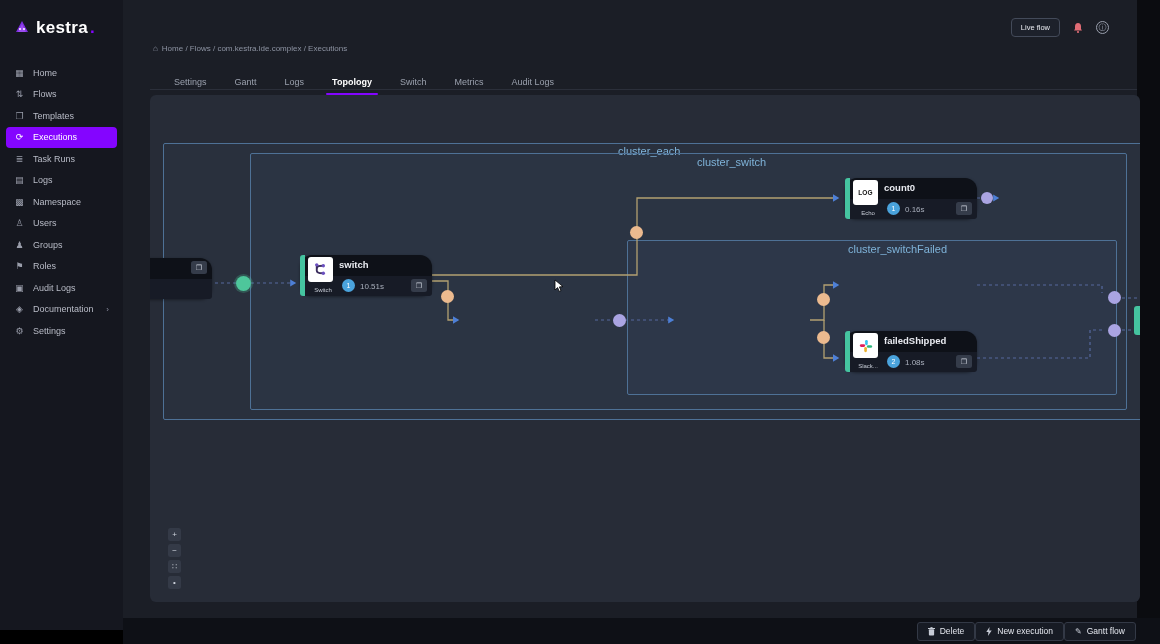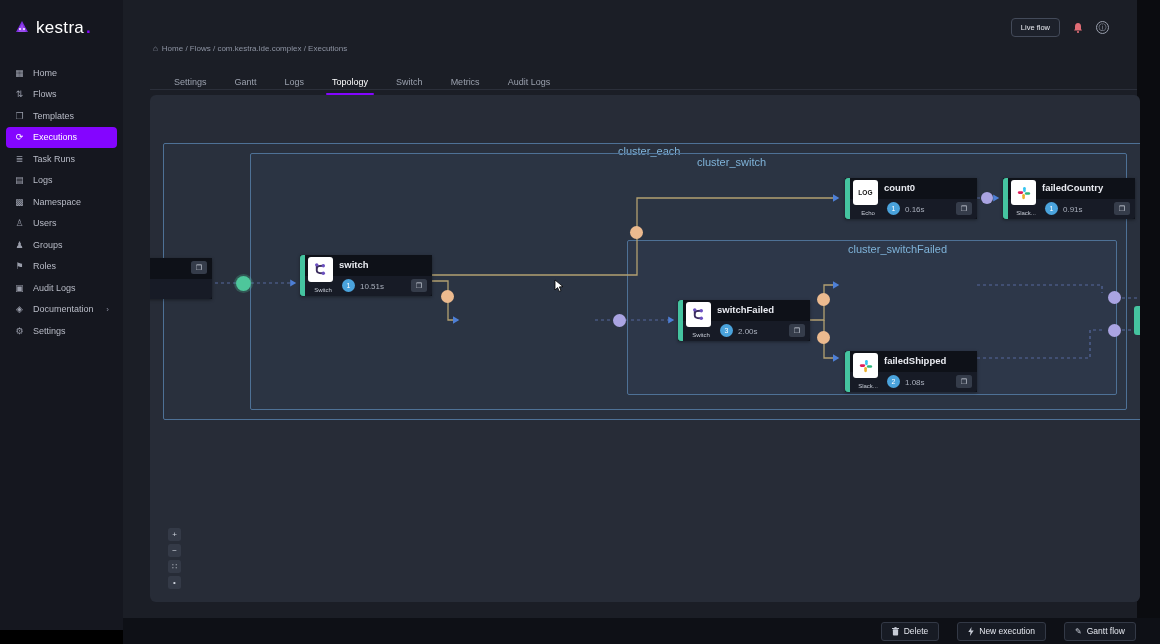--- a/index.html
+++ b/index.html
@@ -2,21 +2,21 @@
 <html><head>
 <meta charset="utf-8">
 <style>
   *{margin:0;padding:0;box-sizing:border-box}
   html,body{width:1160px;height:644px;overflow:hidden;background:#0b0c10;font-family:"Liberation Sans",sans-serif}
   #app{position:relative;width:1160px;height:644px;background:#0b0c10}
 
   
   #sidebar{position:absolute;left:0;top:0;width:123px;height:644px;background:#15171f;z-index:5}
   .logo{position:absolute;left:14px;top:18px;display:flex;align-items:center;gap:6px}
-  .logo-name{color:#fff;font-size:17px;font-weight:normal;letter-spacing:.3px}
+  .logo-name{color:#fff;font-size:17px;font-weight:bold;letter-spacing:.3px}
   .logo-dot{color:#8405FF;font-size:17px;font-weight:bold;margin-left:-4px}
   .nav{position:absolute;left:0;top:62px;width:123px}
   .nav-item{position:relative;display:flex;align-items:center;gap:8px;height:21.5px;margin:0 6px;padding:0 8px;border-radius:4px;color:#b9bcc7;font-size:9px;cursor:pointer}
   .nav-item .nav-ic{width:11px;font-size:9px;color:#9a9eab;text-align:center}
   .nav-item.active{background:#8405FF;color:#fff}
   .nav-item.active .nav-ic{color:#fff}
   .nav-chev{margin-left:auto;font-size:8px;color:#8b8fa0}
   #sidebar-foot{position:absolute;left:0;bottom:0;width:123px;height:14px;background:#000}
 
   
@@ -24,54 +24,54 @@
   .page-title{position:absolute;left:29px;top:14px;color:#f2f3f6;font-size:19px;font-weight:bold;letter-spacing:.3px}
   .breadcrumb{position:absolute;left:30px;top:44px;color:#8d93a2;font-size:8px;display:flex;align-items:center;gap:4px}
   .bc-home{font-size:8px;color:#8d93a2}
   .hdr-actions{position:absolute;right:28px;top:18px;display:flex;align-items:center;gap:12px}
   .live-chat{background:#1d212b;border:1px solid #434a59;color:#e8eaf0;font-size:7.5px;padding:4px 9px;border-radius:4px;cursor:pointer}
   .bell{width:12px;height:12px}
   .acct{width:13px;height:13px;border:1.2px solid #9aa0ae;border-radius:50%;display:flex;align-items:center;justify-content:center;color:#9aa0ae;font-size:8px}
 
   .tabs{position:absolute;left:37px;top:72px;display:flex;gap:0}
   .tab{color:#9aa0ad;font-size:9px;padding:5px 14px 8px;cursor:pointer;position:relative}
-  .tab.active{color:#fff;font-weight:normal}
+  .tab.active{color:#fff;font-weight:bold}
   .tab.active::after{content:"";position:absolute;left:8px;right:8px;bottom:0;height:2.5px;background:#8405FF;border-radius:2px}
   .tabline{position:absolute;left:27px;top:89px;width:987px;height:1px;background:#2b2f3a}
 
   
   #panel{position:absolute;left:27px;top:95px;width:990px;height:507px;background:#272c37;border-radius:6px;overflow:hidden}
   .cluster{position:absolute;border:1px solid #4e7196;background:rgba(90,125,165,0.06);border-radius:2px}
   .cluster-label{position:absolute;color:#7fb3d9;font-size:11px;white-space:nowrap}
 
   svg.edges{position:absolute;left:0;top:0;width:990px;height:507px;pointer-events:none}
 
   .dot{position:absolute;border-radius:50%;z-index:3}
   .dot-green{background:#4ec69b;box-shadow:0 0 0 2px rgba(78,198,155,.25)}
   .dot-orange{background:#ecba8f}
   .dot-purple{background:#aaa4e2}
 
-  .node{position:absolute;width:132px;height:41px;background:#0e1118;border-radius:0;z-index:4;box-shadow:0 1px 3px rgba(0,0,0,.4)}
+  .node{position:absolute;width:132px;height:41px;background:#0e1118;border-radius:12px;z-index:4;box-shadow:0 1px 3px rgba(0,0,0,.4)}
   .nbar{position:absolute;left:0;top:0;width:5px;height:41px;background:#45c4a0;border-radius:3px 0 0 3px}
   .nicon{position:absolute;left:8px;top:2px;width:25px;height:25px;background:#fff;border-radius:3px;z-index:2;display:flex;align-items:center;justify-content:center;overflow:hidden}
   .ntitle{position:absolute;left:39px;top:4px;color:#e9ebf1;font-size:9.5px;font-weight:600;white-space:nowrap}
   .nbottom{position:absolute;left:5px;right:0;bottom:0;height:20px;background:#171b26;border-radius:0 0 3px 0}
   .nbadge{position:absolute;left:3px;bottom:3px;width:30px;text-align:center;color:#c7ccd6;font-size:6px;white-space:nowrap;overflow:hidden}
   .ncircle{position:absolute;left:37px;top:3px;width:13px;height:13px;border-radius:50%;background:#4aa3dc;color:#fff;font-size:7px;display:flex;align-items:center;justify-content:center}
   .ndur{position:absolute;left:55px;top:6px;color:#aab0bd;font-size:8px}
   .nexpand{position:absolute;right:5px;top:3px;width:16px;height:13px;background:#353c4a;border-radius:2.5px;color:#cdd2dc;font-size:7px;display:flex;align-items:center;justify-content:center;cursor:pointer}
   .log-txt{font-size:6.5px;font-weight:bold;color:#111;letter-spacing:.2px}
 
   .zoomctl{position:absolute;left:18px;top:433px;display:flex;flex-direction:column;gap:3px;z-index:6}
   .zbtn{width:13px;height:13px;background:#343a47;border-radius:2.5px;color:#cfd4dd;font-size:8px;display:flex;align-items:center;justify-content:center;cursor:pointer}
 
   .cursor{position:absolute;z-index:9}
 
   
-  #botbar{position:absolute;left:123px;top:618px;width:1037px;height:26px;background:#0e1016;display:flex;align-items:center;justify-content:flex-end;gap:18px;padding-right:24px}
+  #botbar{position:absolute;left:123px;top:618px;width:1037px;height:26px;background:#0e1016;display:flex;align-items:center;justify-content:flex-end;gap:0;padding-right:24px}
   .bbtn{display:flex;align-items:center;gap:5px;background:#171b24;border:1px solid #333946;color:#e4e7ee;font-size:8.5px;padding:3.5px 10px;border-radius:3px;cursor:pointer}
   .bbtn .bic{font-size:8px;color:#c7ccd6;display:flex;align-items:center}
 </style>
 </head>
 <body>
 
 <div id="app">
 
   <div id="sidebar">
     <div class="logo">
@@ -230,74 +230,38 @@
         <div class="ntitle">switch</div>
         <div class="nbottom">
           <span class="nbadge">Switch</span>
           <span class="ncircle">1</span>
           <span class="ndur">10.51s</span>
           <span class="nexpand">❐</span>
         </div>
       </div>
 
 
-      <div class="node" style="left:528px;top:205px">
-        <div class="nbar"></div>
-        <div class="nicon">
-          <svg width="15" height="15" viewBox="0 0 16 16">
-              <path d="M4 3 v6 M4 9 c0 3 3 3 6 3 M10 4 c-3 0-6 0-6 4" stroke="#3b2d5e" stroke-width="2" fill="none" stroke-linecap="round"></path>
-              <circle cx="4" cy="3" r="1.8" fill="#6b4fc0"></circle>
-              <circle cx="11" cy="4" r="1.8" fill="#6b4fc0"></circle>
-              <circle cx="11" cy="12" r="1.8" fill="#6b4fc0"></circle>
-            </svg>
-        </div>
-        <div class="ntitle">switchFailed</div>
-        <div class="nbottom">
-          <span class="nbadge">Switch</span>
-          <span class="ncircle">3</span>
-          <span class="ndur">2.00s</span>
-          <span class="nexpand">❐</span>
-        </div>
-      </div>
 
       <div class="node" style="left:695px;top:83px">
         <div class="nbar"></div>
         <div class="nicon">
             <span class="log-txt">LOG</span>
           </div>
         <div class="ntitle">count0</div>
         <div class="nbottom">
           <span class="nbadge">Echo</span>
           <span class="ncircle">1</span>
           <span class="ndur">0.16s</span>
           <span class="nexpand">❐</span>
         </div>
       </div>
 
-      <div class="node" style="left:853px;top:83px">
-        <div class="nbar"></div>
-        <div class="nicon">
-          <svg width="14" height="14" viewBox="0 0 16 16">
-              <rect x="7" y="1" width="3" height="6" rx="1.5" fill="#36c5f0"></rect>
-              <rect x="9" y="7" width="6" height="3" rx="1.5" fill="#2eb67d"></rect>
-              <rect x="6" y="9" width="3" height="6" rx="1.5" fill="#ecb22e"></rect>
-              <rect x="1" y="6" width="6" height="3" rx="1.5" fill="#e01e5a"></rect>
-            </svg>
-        </div>
-        <div class="ntitle">failedCountry</div>
-        <div class="nbottom">
-          <span class="nbadge">Slack...</span>
-          <span class="ncircle">1</span>
-          <span class="ndur">0.91s</span>
-          <span class="nexpand">❐</span>
-        </div>
-      </div>
-
-
-      <div class="node" style="left:695px;top:256px">
+
+
+      <div class="node" style="left:695px;top:236px">
         <div class="nbar"></div>
         <div class="nicon">
           <svg width="14" height="14" viewBox="0 0 16 16">
               <rect x="7" y="1" width="3" height="6" rx="1.5" fill="#36c5f0"></rect>
               <rect x="9" y="7" width="6" height="3" rx="1.5" fill="#2eb67d"></rect>
               <rect x="6" y="9" width="3" height="6" rx="1.5" fill="#ecb22e"></rect>
               <rect x="1" y="6" width="6" height="3" rx="1.5" fill="#e01e5a"></rect>
             </svg>
         </div>
         <div class="ntitle">failedShipped</div>

